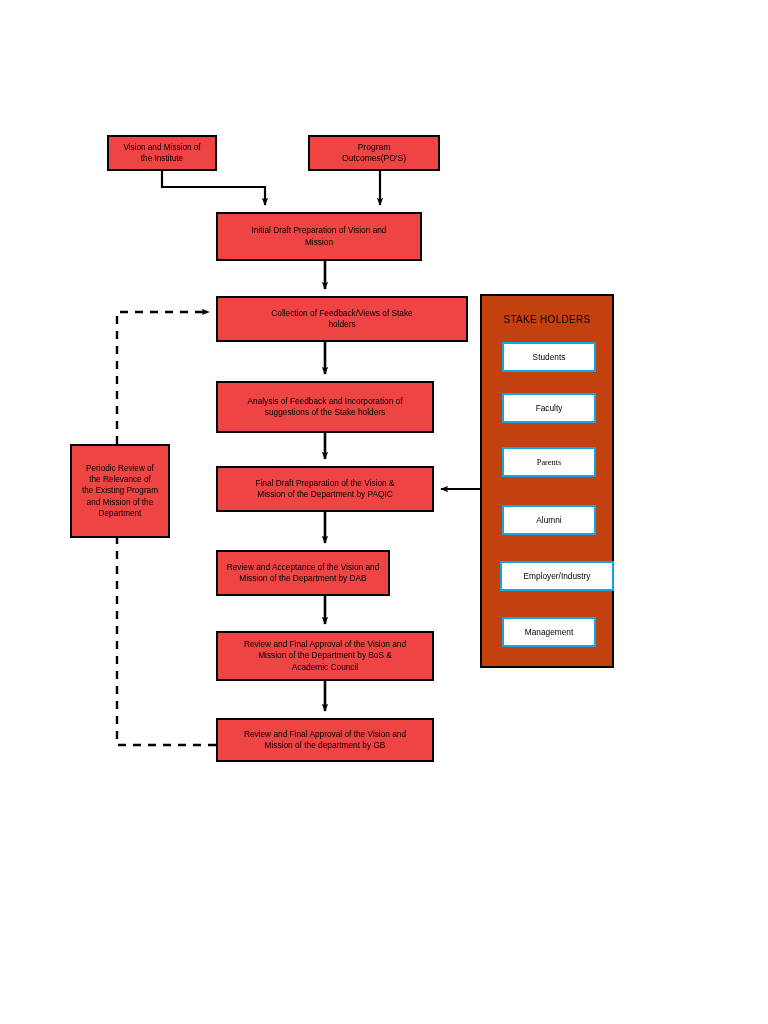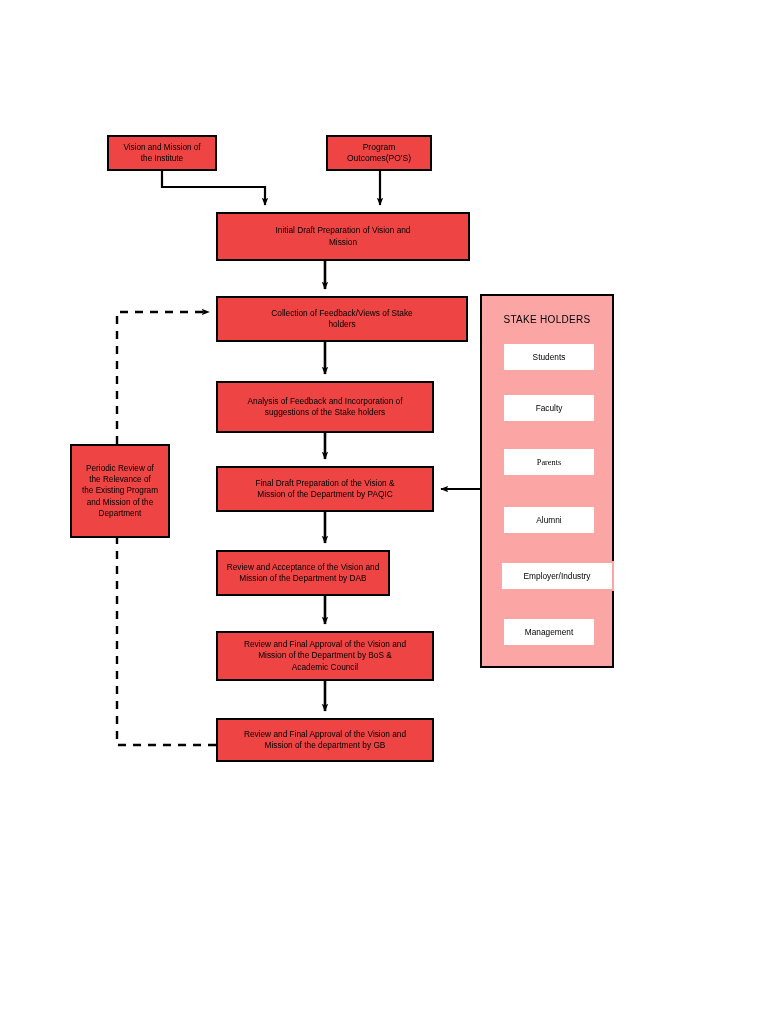--- a/index.html
+++ b/index.html
@@ -35,59 +35,59 @@
     padding: 2px 4px;
     z-index: 5;
   }
   .node-text {
     display: block;
     width: 100%;
     white-space: pre-line;
   }
   
   #n-vision-institute { left:107px; top:135px; width:110px; height:36px; font-size:8.2px; }
-  #n-program-outcomes { left:326px; top:135px; width:106px; height:36px; font-size:8.5px; }
-  #n-initial-draft    { left:216px; top:212px; width:254px; height:49px; font-size:8.3px; }
+  #n-program-outcomes { left:308px; top:135px; width:132px; height:36px; font-size:8.5px; }
+  #n-initial-draft    { left:216px; top:212px; width:206px; height:49px; font-size:8.3px; }
   #n-collection       { left:216px; top:296px; width:252px; height:46px; font-size:8.3px; }
   #n-analysis         { left:216px; top:381px; width:218px; height:52px; font-size:8.3px; }
   #n-final-draft      { left:216px; top:466px; width:218px; height:46px; font-size:8.3px;justify-content:flex-end; }
   #n-review-dab       { left:216px; top:550px; width:174px; height:46px; font-size:8.3px; }
   #n-review-bos       { left:216px; top:631px; width:218px; height:50px; font-size:8.3px; }
   #n-review-gb        { left:216px; top:718px; width:218px; height:44px; font-size:8.3px; }
   #n-periodic-review  { left:70px;  top:444px; width:100px; height:94px; font-size:8.2px; }
 
   
   #stake-panel {
     position: absolute;
     left: 480px;
     top: 294px;
     width: 134px;
     height: 374px;
     box-sizing: border-box;
     border: 2px solid #000000;
-    background: #fca5a5;
+    background: #c2410c;
     z-index: 4;
   }
   #stake-title {
     position: absolute;
     left: 0;
     top: 18px;
     width: 100%;
     text-align: center;
     font-size: 10px;
     color: #000000;
     letter-spacing: 0.3px;
   }
   .stake-item {
     position: absolute;
     left: 20px;
     width: 94px;
     height: 30px;
     box-sizing: border-box;
-    border: 2px solid #fca5a5;
+    border: 2px solid #0ea5e9;
     background: #ffffff;
     display: flex;
     align-items: center;
     justify-content: center;
     font-size: 8.3px;
     color: #000000;
     text-align: left;
     white-space: nowrap;
   }
   .stake-item.s0 { top: 46px; }

